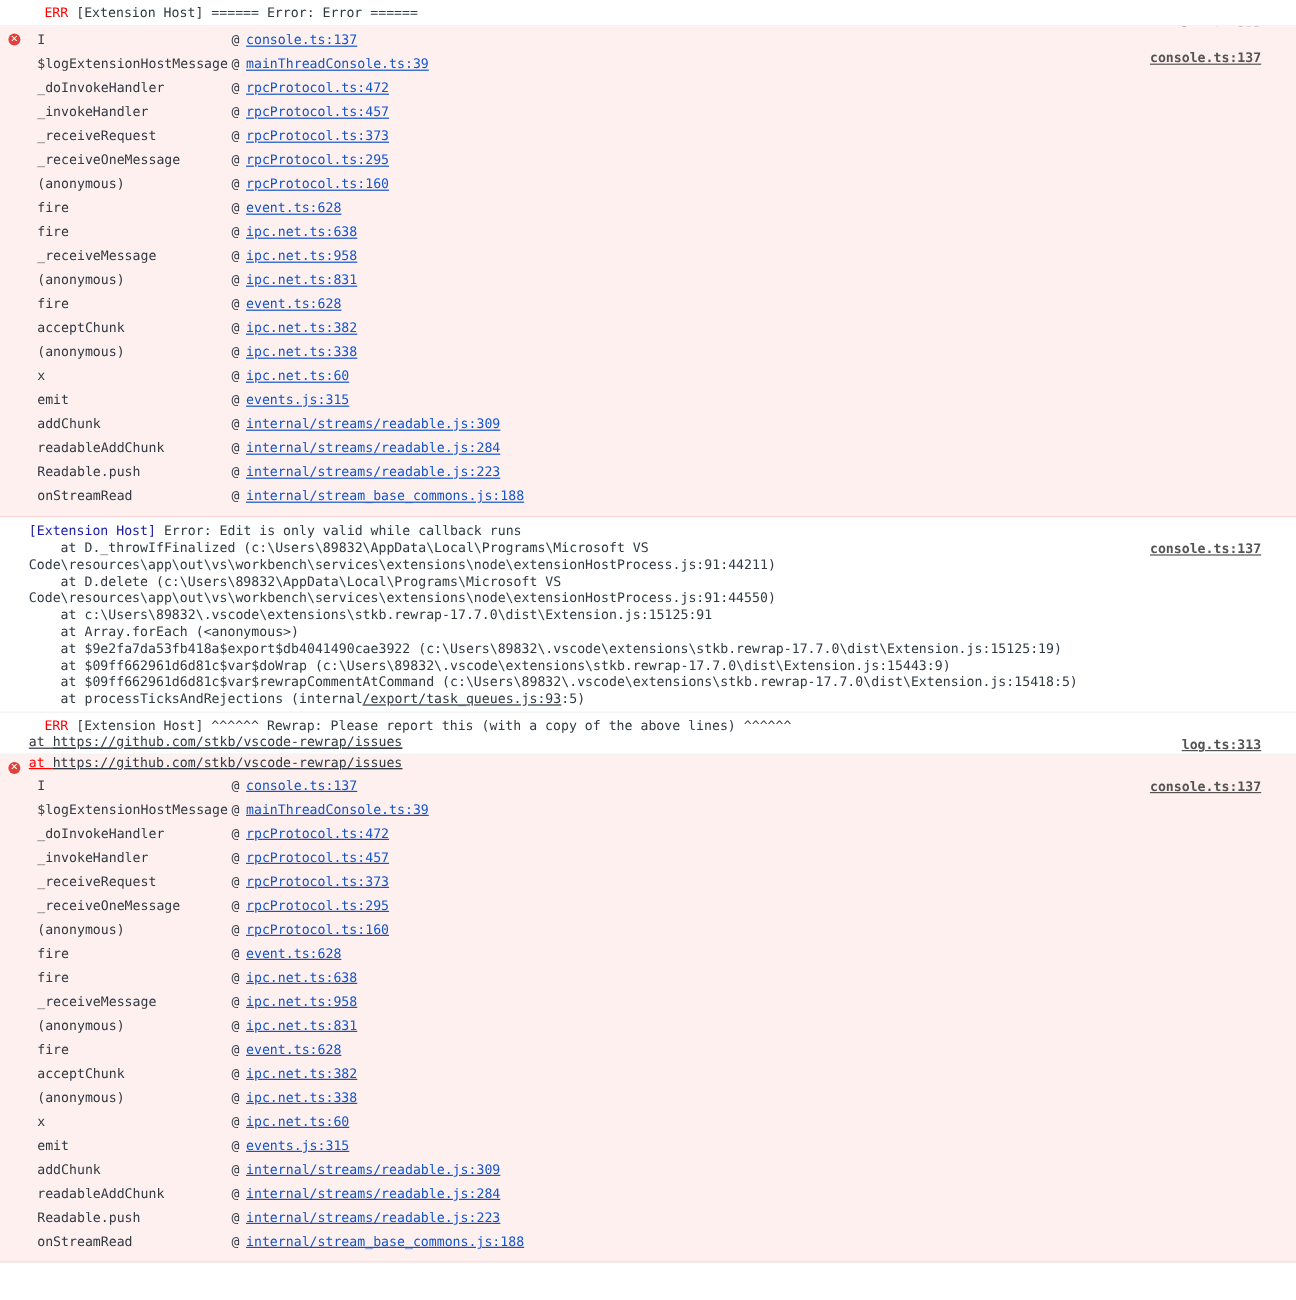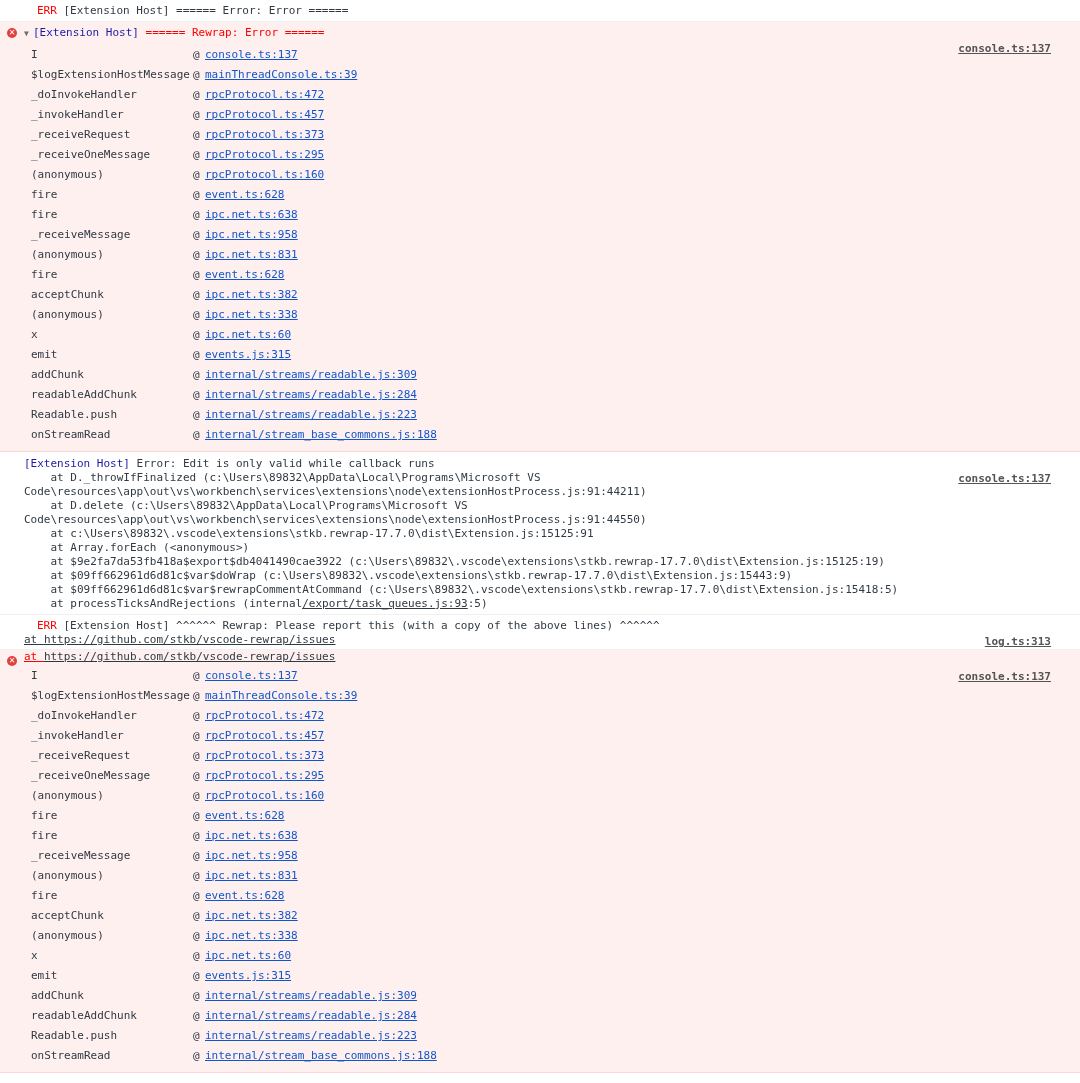--- a/index.html
+++ b/index.html
@@ -28,21 +28,20 @@
 
 <div id="console">
 
   <div class="line">
     <div class="msg" style="padding-left:37px"><span class="errtag">ERR</span><span class="plain"> [Extension Host] ====== Error: Error ======</span></div>
     <span class="src">log.ts:313</span>
   </div>
 
   <div class="line err">
     <span class="erricon">✕</span>
-    <div class="msghead"><span class="tri">▼</span><span class="blue">[Extension Host]</span><span class="red"> ====== Rewrap: Error ======</span></div>
     <span class="src">console.ts:137</span>
     <div class="stack" id="stack1">
         <div class="frame">
           <span class="fn">I</span>
           <span class="at">@</span>
           <span class="link">console.ts:137</span>
         </div>
         <div class="frame">
           <span class="fn">$logExtensionHostMessage</span>
           <span class="at">@</span>

